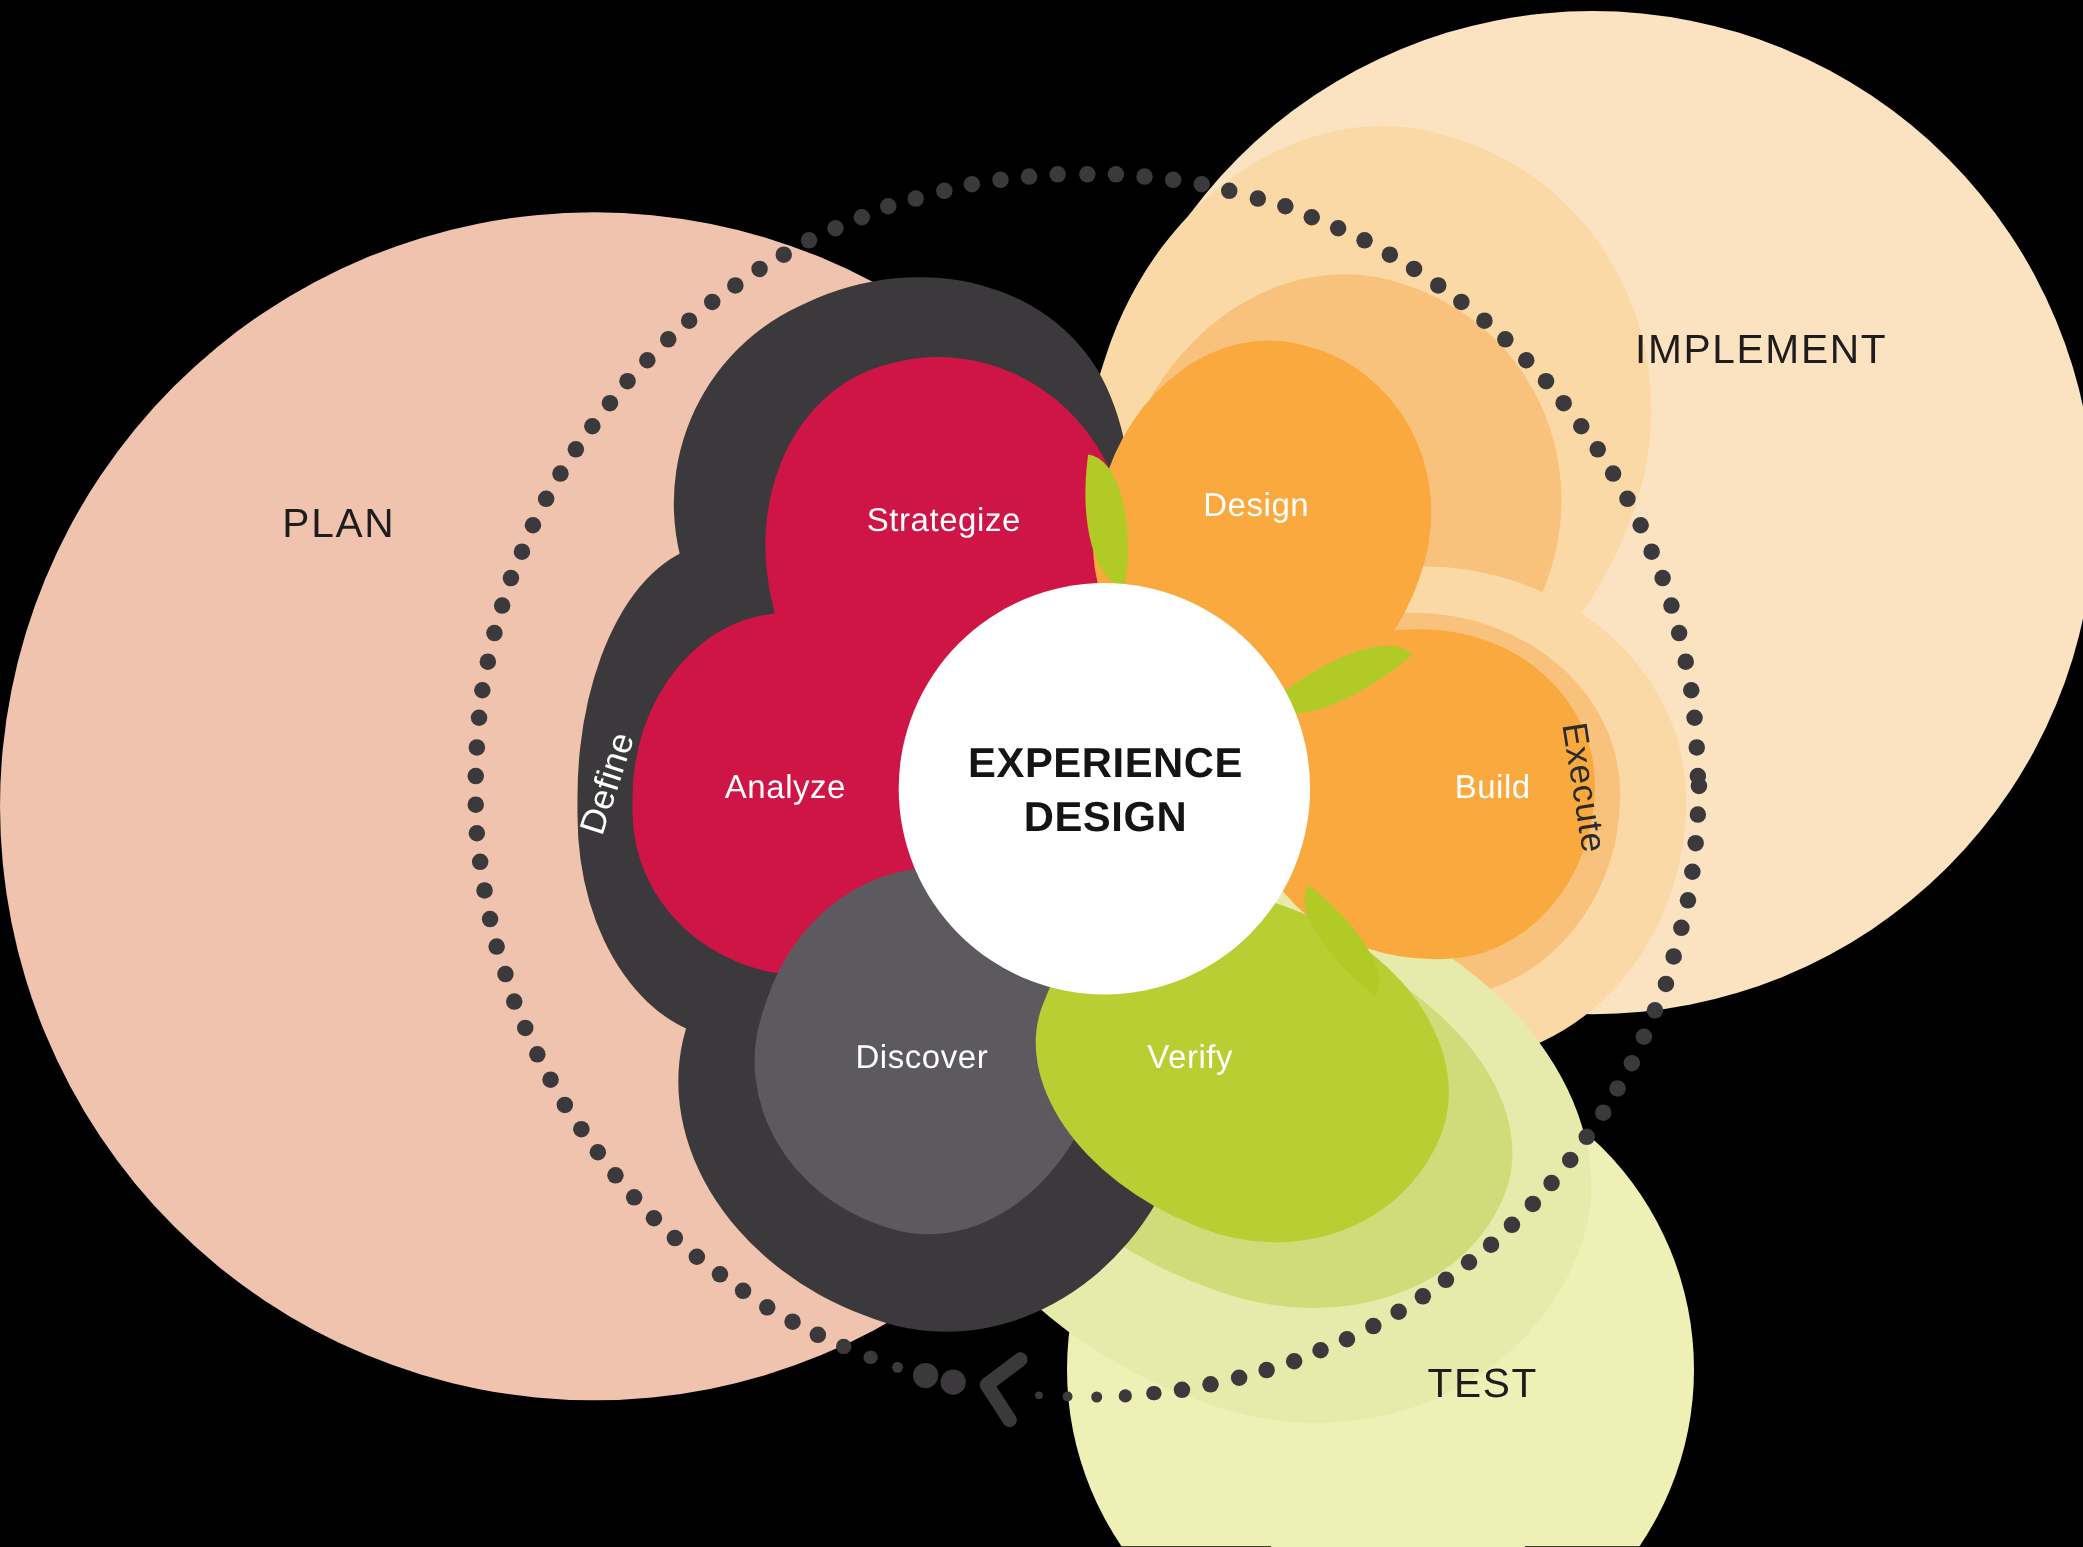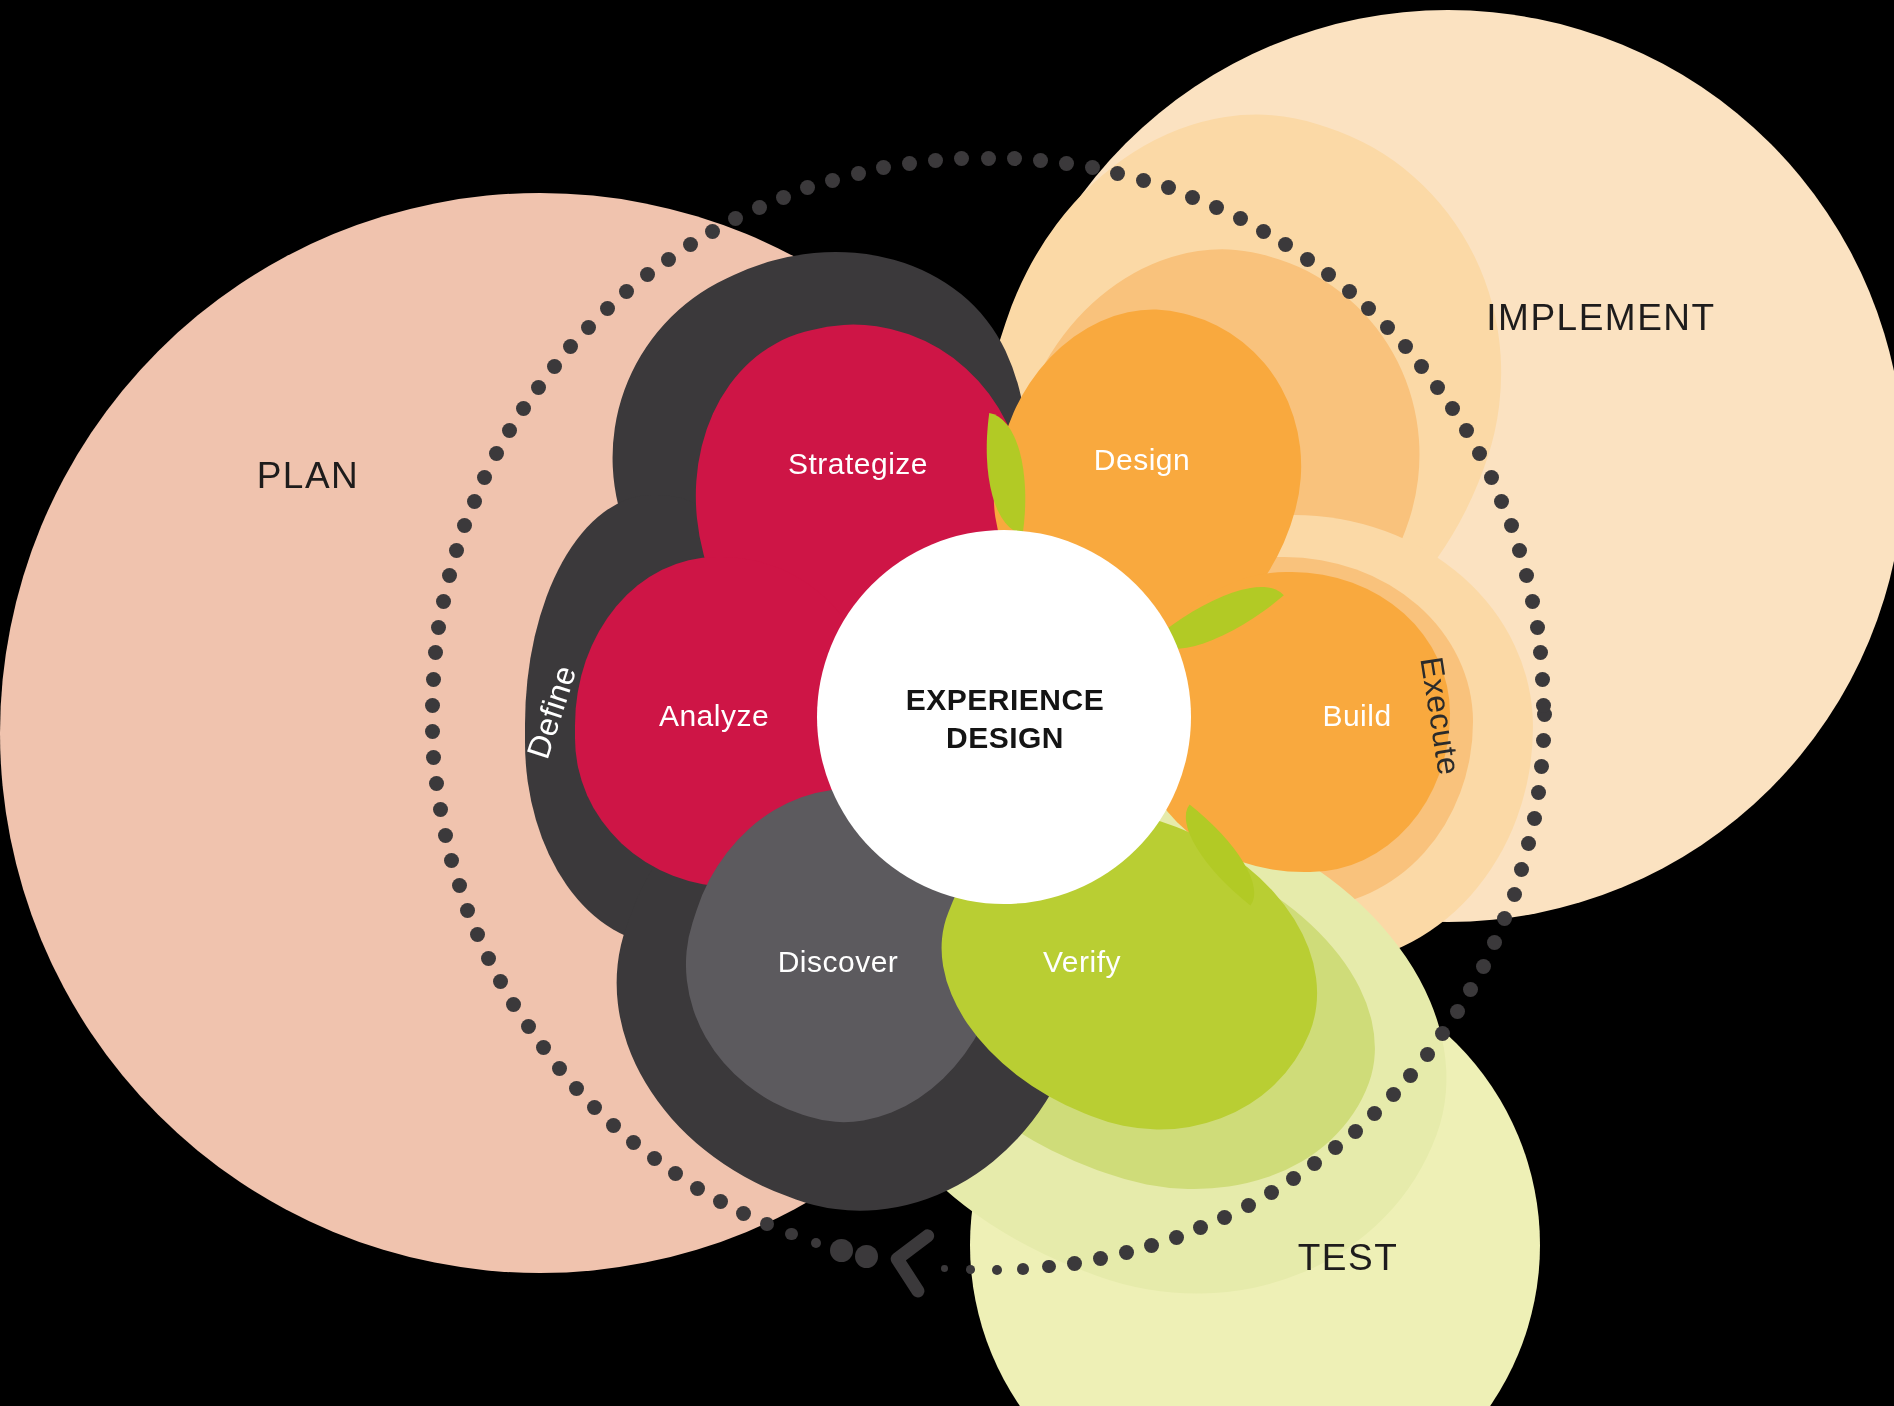--- a/index.html
+++ b/index.html
@@ -14,21 +14,21 @@
   .leaf{border-radius:0 100% 0 100%;}
   .lbl{
     position:absolute;transform:translate(-50%,-50%);
     white-space:nowrap;z-index:9;color:#fff;font-size:30px;
     letter-spacing:0.5px;
   }
   .phase-lbl{
     color:#1e1c1c;font-size:37px;letter-spacing:1.5px;z-index:9;
   }
   .title-lbl{
-    z-index:9;color:#141414;font-weight:bold;font-size:30px;
+    z-index:9;color:#141414;font-weight:bold;font-size:38px;
     text-align:center;line-height:1.28;letter-spacing:0.5px;
   }
   .ring-dot{position:absolute;border-radius:50%;}
   #ring-layer{position:absolute;left:0;top:0;width:100%;height:100%;z-index:3;}
   .z1{z-index:1}.z2{z-index:2}.z4{z-index:4}.z5{z-index:5}.z6{z-index:6}.z7{z-index:7}
 </style>
 </head>
 <body>
 
 <div id="stage" style="background: rgb(0, 0, 0);">
@@ -197,21 +197,21 @@
   <div class="abs leaf z6" style="left: 1153px; top: 593px; width: 130px; height: 50px; transform: rotate(-40deg); background: rgb(178, 202, 37);"></div>
   <div class="abs leaf z6" style="left: 1165px; top: 834px; width: 110px; height: 42px; transform: rotate(38deg); background: rgb(178, 202, 37);"></div>
 
   <div class="abs circle z7" style="left: 817px; top: 530px; width: 374px; height: 374px; background: rgb(255, 255, 255);"></div>
 
   <div class="lbl title-lbl" style="left:1005px;top:719px;">
     <div>EXPERIENCE</div>
     <div>DESIGN</div>
   </div>
 
-  <div class="lbl" style="left:858px;top:464px;">Strategize</div>
+  <div class="lbl" style="left:858px;top:474px;">Strategize</div>
   <div class="lbl" style="left:1142px;top:460px;">Design</div>
   <div class="lbl" style="left:714px;top:716px;">Analyze</div>
   <div class="lbl" style="left:1357px;top:716px;">Build</div>
   <div class="lbl" style="left:838px;top:962px;">Discover</div>
   <div class="lbl" style="left:1082px;top:962px;">Verify</div>
 
   <div class="lbl" style="left:552px;top:712px;font-size:32px;transform:translate(-50%,-50%) rotate(-72deg);">Define</div>
   <div class="lbl" style="left:1440px;top:716px;font-size:32px;color:#2b2b2b;transform:translate(-50%,-50%) rotate(81deg);">Execute</div>
 
   <div class="lbl phase-lbl" style="left:308px;top:476px;text-align:right;">PLAN</div>

